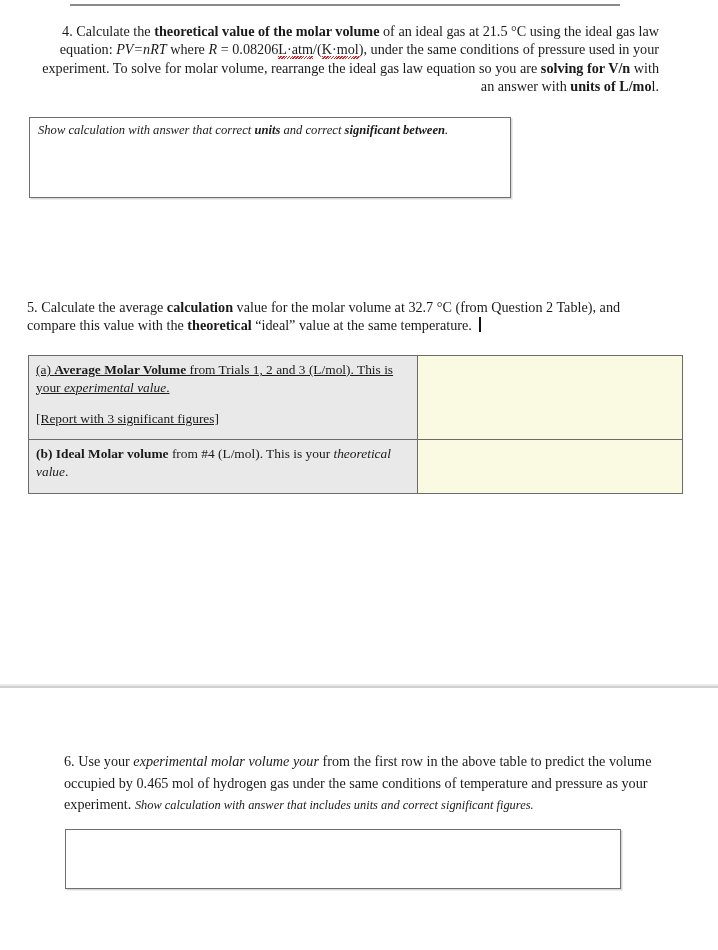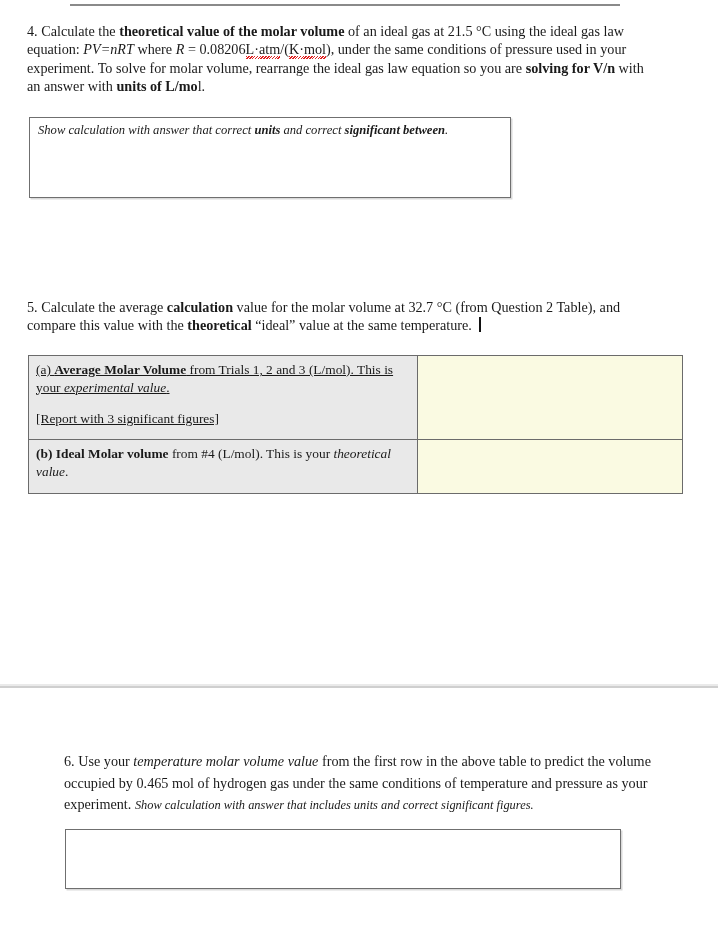--- a/index.html
+++ b/index.html
@@ -51,21 +51,21 @@
     background: #eaeaea;
   }
 
   
   .q-block {
     position: absolute;
     font-size: 14.2px;
     line-height: 18.4px;
     text-align: left;
   }
-  .q4 { left: 27px; top: 22px; width: 632px; }
+  .q4 { left: 27px; top: 22px; width: 632px; text-align: right; }
   .q5 { left: 27px; top: 298px; width: 634px; }
   .q6 { left: 64px; top: 751px; width: 600px; line-height: 21.5px; }
 
   b, .bold { font-weight: bold; }
   i, .ital { font-style: italic; }
 
   
   .sp {
     position: relative;
     white-space: nowrap;
@@ -202,18 +202,18 @@
         </td>
         <td class="answer"></td>
       </tr>
     </tbody>
   </table>
 
   <div class="page-break"></div>
 
   <div class="q-block q6">
     <span>6.</span>
-    <span>Use your </span><i>temperature molar volume value</i><span> from the first row in the above table to predict the volume occupied by 0.465 mol of hydrogen gas under the same conditions of temperature and pressure as your experiment.  </span><i class="small-ital" style="font-size: 12.4px;">Show calculation with answer that includes units and correct significant figures.</i>
+    <span>Use your </span><i>experimental molar volume your</i><span> from the first row in the above table to predict the volume occupied by 0.465 mol of hydrogen gas under the same conditions of temperature and pressure as your experiment.  </span><i class="small-ital" style="font-size: 12.4px;">Show calculation with answer that includes units and correct significant figures.</i>
   </div>
 
   <div class="answer-box shadowed box-q6"></div>
 
 </div>
 
 </body></html>

